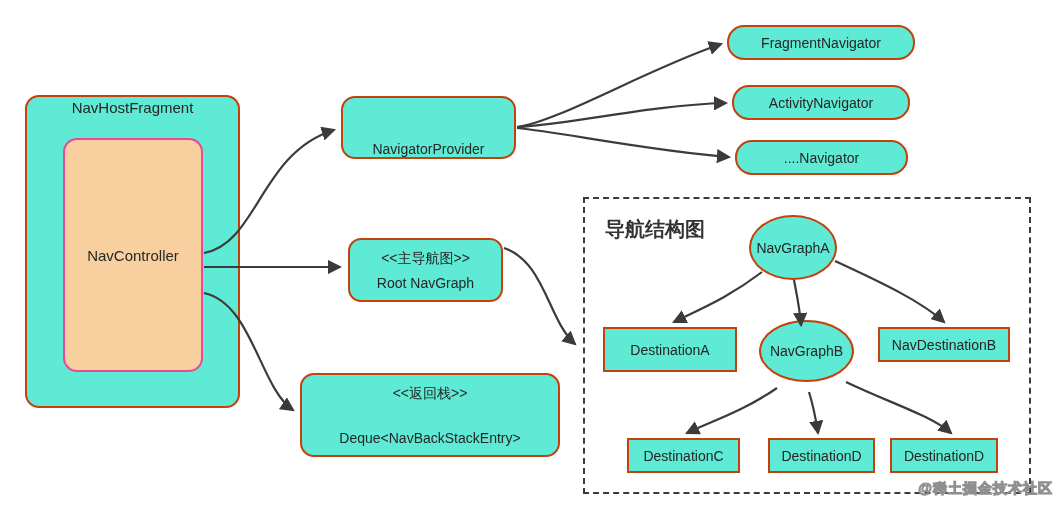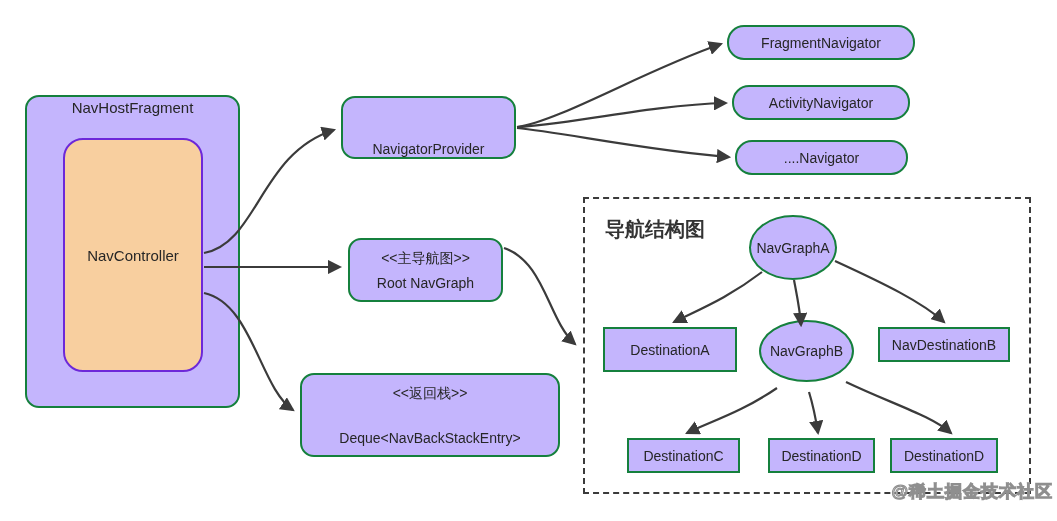--- a/index.html
+++ b/index.html
@@ -2,46 +2,46 @@
 <html><head>
 <meta charset="utf-8">
 <style>
   html,body{margin:0;padding:0;background:#fff;}
   #canvas{
     position:relative;width:1057px;height:521px;background:#ffffff;overflow:hidden;
     font-family:"Liberation Sans","DejaVu Sans",sans-serif;color:#262626;
   }
   .abs{position:absolute;box-sizing:border-box;}
   .node{
-    background:#c4b5fd;border:2px solid #15803d;display:flex;align-items:center;
+    background:#5eead4;border:2px solid #c2410c;display:flex;align-items:center;
     justify-content:center;text-align:center;font-size:14px;color:#262626;
   }
   .container-box{border-radius:14px;}
   .pill{border-radius:17px;font-size:14px;}
   .soft{border-radius:13px;}
   .sharp{border-radius:0;border-width:2px;}
   .ellipse{border-radius:50%;}
   .two-line{flex-direction:column;gap:11px;font-size:14px;}
   .two-line .line{line-height:1;}
   #navhost-title{
     position:absolute;left:25px;top:99px;width:215px;text-align:center;
     font-size:15px;color:#262626;
   }
   #navcontroller{
-    background:#f8cf9f;border:2px solid #6d28d9;border-radius:20px;font-size:15px;
+    background:#f8cf9f;border:2px solid #ec4899;border-radius:14px;font-size:15px;
   }
   #dashed-box{
     border:2px dashed #3b3b3b;background:transparent;border-radius:0;
   }
   #dashed-title{
     position:absolute;left:605px;top:216px;font-size:20px;font-weight:700;color:#333;
   }
   #arrow-layer{position:absolute;left:0;top:0;pointer-events:none;}
   #watermark{
-    position:absolute;right:4px;top:480px;font-size:17px;letter-spacing:1px;
+    position:absolute;right:4px;top:480px;font-size:14px;letter-spacing:1px;
     color:rgba(255,255,255,0.9);-webkit-text-stroke:1.1px #8f8f8f;
     font-weight:700;background:rgba(255,255,255,0.01);
   }
 </style>
 </head>
 <body>
 
 <div id="canvas">
 
   <div class="abs node container-box" style="left:25px;top:95px;width:215px;height:313px;"></div>

